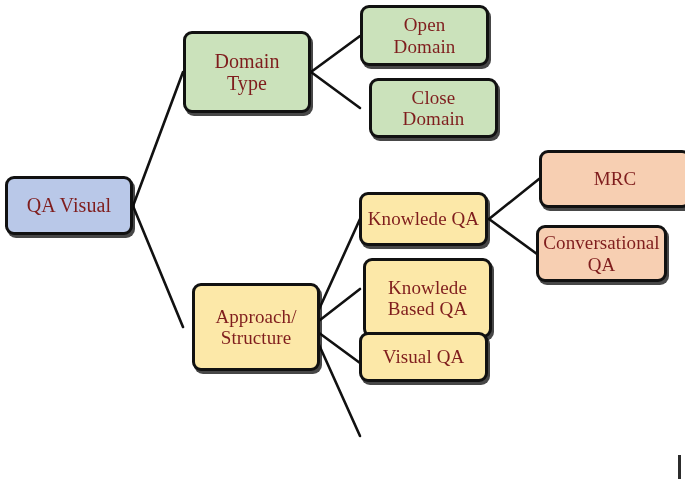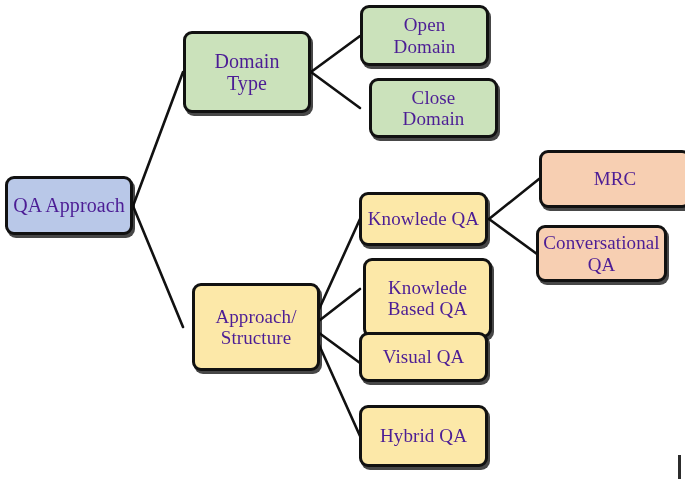--- a/index.html
+++ b/index.html
@@ -26,21 +26,21 @@
   }
   .node {
     position: absolute;
     box-sizing: border-box;
     border: 3px solid #111111;
     border-radius: 9px;
     display: flex;
     align-items: center;
     justify-content: center;
     text-align: center;
-    color: #4c1d95;
+    color: #7f1d1d;
     line-height: 1.12;
     letter-spacing: 0.1px;
     box-shadow: 2px 3px 0 rgba(10,10,10,0.75);
   }
   .node .label {
     display: block;
     padding: 0 4px;
     white-space: pre-line;
   }
   .n-root   { background: #b9c8e8; }
@@ -73,21 +73,21 @@
       <line x1="311" y1="327" x2="360" y2="219"></line>
       <line x1="311" y1="327" x2="360" y2="289"></line>
       <line x1="311" y1="327" x2="360" y2="363"></line>
       <line x1="311" y1="327" x2="360" y2="436"></line>
       <line x1="489" y1="219" x2="539" y2="179"></line>
       <line x1="489" y1="219" x2="537" y2="254"></line>
     </g>
   </svg>
 
   <div class="node n-root fs-20" style="left:5px; top:176px; width:128px; height:59px;">
-    <span class="label">QA Approach</span>
+    <span class="label">QA Visual</span>
   </div>
 
   <div class="node n-green fs-20" style="left:183px; top:31px; width:128px; height:82px;">
     <span class="label">Domain
 Type</span>
   </div>
 
   <div class="node n-green fs-19" style="left:360px; top:5px; width:129px; height:61px;">
     <span class="label">Open
 Domain</span>
@@ -109,23 +109,20 @@
 
   <div class="node n-yellow fs-19" style="left:363px; top:258px; width:129px; height:80px;">
     <span class="label">Knowlede
 Based QA</span>
   </div>
 
   <div class="node n-yellow fs-19" style="left:359px; top:332px; width:129px; height:50px;">
     <span class="label">Visual QA</span>
   </div>
 
-  <div class="node n-yellow fs-19" style="left:359px; top:405px; width:129px; height:62px;">
-    <span class="label">Hybrid QA</span>
-  </div>
 
   <div class="node n-peach fs-19" style="left:539px; top:150px; width:152px; height:58px;">
     <span class="label">MRC</span>
   </div>
 
   <div class="node n-peach fs-17" style="left:536px; top:225px; width:131px; height:57px;">
     <span class="label">Conversational
 QA</span>
   </div>
 

